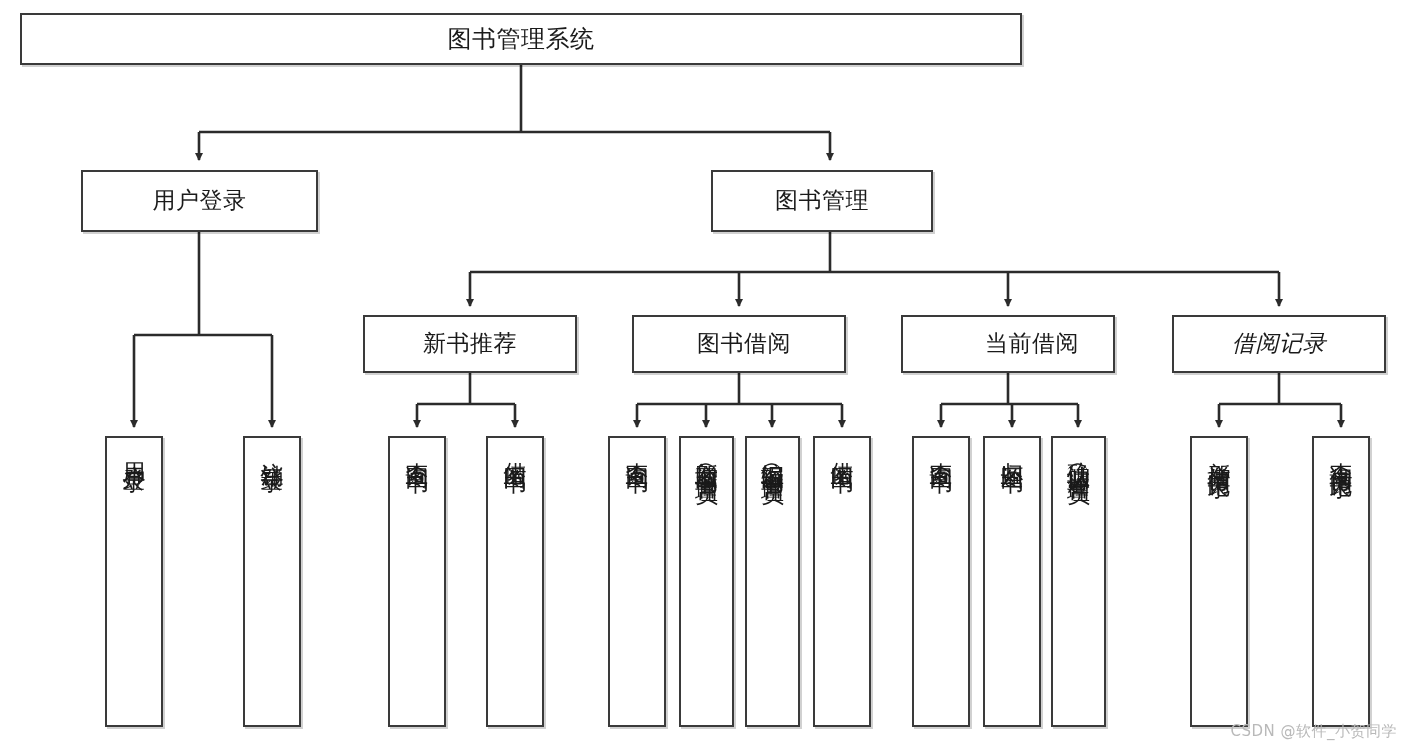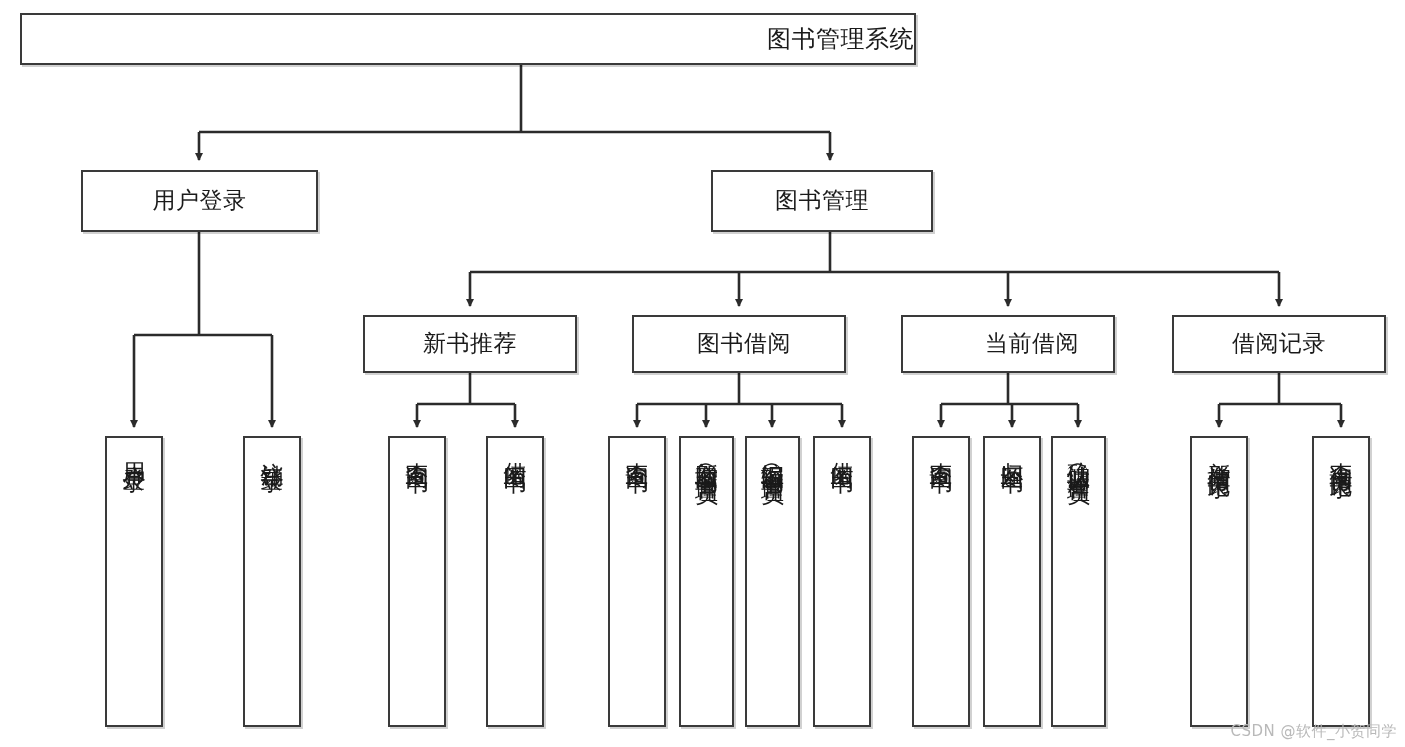--- a/index.html
+++ b/index.html
@@ -120,41 +120,41 @@
       <path d="M1012,404 L1012,427" marker-end="url(#arrow)"></path>
       <path d="M1078,404 L1078,427" marker-end="url(#arrow)"></path>
 
       <path d="M1279,373 L1279,404"></path>
       <path d="M1219,404 L1341,404"></path>
       <path d="M1219,404 L1219,427" marker-end="url(#arrow)"></path>
       <path d="M1341,404 L1341,427" marker-end="url(#arrow)"></path>
     </g>
   </svg>
 
-  <div class="node horizontal root" style="left:20px; top:13px; width:896px; height:52px;justify-content:flex-end;">
+  <div class="node horizontal root" style="left:20px; top:13px; width:1002px; height:52px;">
     <span class="label">图书管理系统</span>
   </div>
 
   <div class="node horizontal" style="left:81px; top:170px; width:237px; height:62px;">
     <span class="label">用户登录</span>
   </div>
   <div class="node horizontal" style="left:711px; top:170px; width:222px; height:62px;">
     <span class="label">图书管理</span>
   </div>
 
   <div class="node horizontal" style="left:363px; top:315px; width:214px; height:58px;">
     <span class="label">新书推荐</span>
   </div>
   <div class="node horizontal" style="left:632px; top:315px; width:214px; height:58px;padding-left:10px;">
     <span class="label">图书借阅</span>
   </div>
   <div class="node horizontal" style="left:901px; top:315px; width:214px; height:58px;padding-left:48px;">
     <span class="label">当前借阅</span>
   </div>
-  <div class="node horizontal" style="left:1172px; top:315px; width:214px; height:58px;">
+  <div class="node horizontal" style="left:1172px; top:315px; width:214px; height:58px;font-style:italic;">
     <span class="label">借阅记录</span>
   </div>
 
   <div class="node vertical" style="left:105px; top:436px; width:58px; height:291px;">
     <span class="label">用户登录</span>
   </div>
   <div class="node vertical" style="left:243px; top:436px; width:58px; height:291px;">
     <span class="label">注销登录</span>
   </div>
   <div class="node vertical" style="left:388px; top:436px; width:58px; height:291px;">

